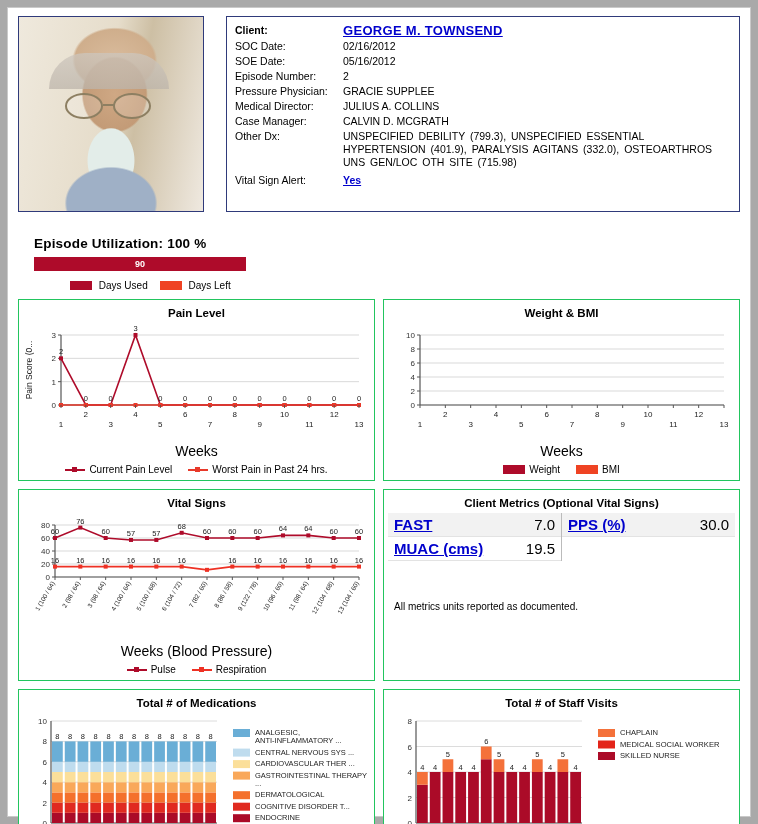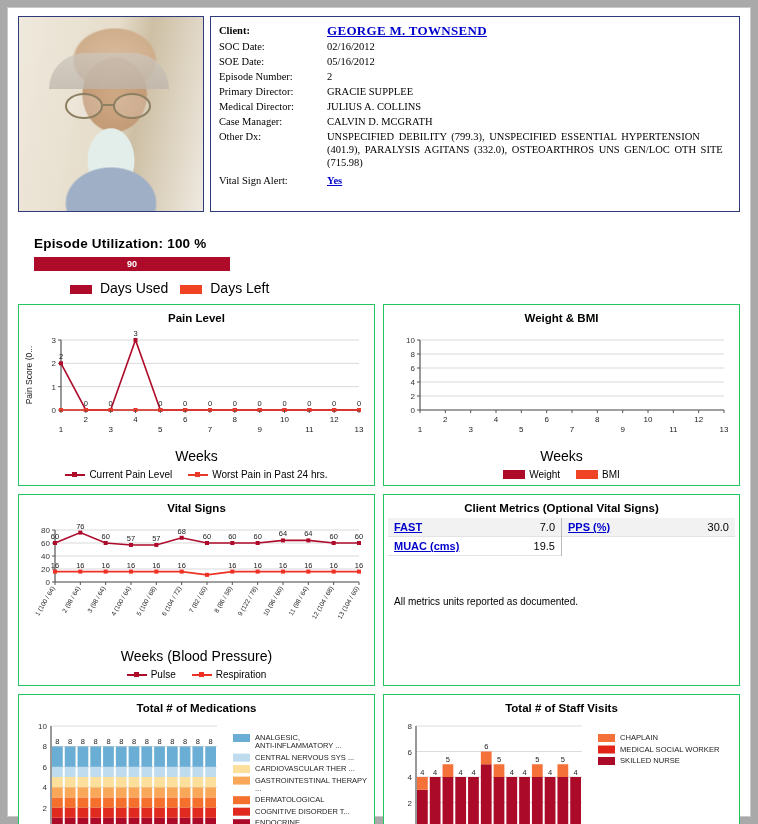--- a/index.html
+++ b/index.html
@@ -34,60 +34,59 @@
       linear-gradient(100deg,#efe9dd 0%, #e6ddcb 46%, #cdbfa4 62%, #efe9e0 100%);
   }
   .pglass { position:absolute; width:38px; height:26px; border:2px solid #8d7f62;
             border-radius:50%; top:76px; background:rgba(255,255,255,.18); }
   .pglass.l { left:46px; } .pglass.r { left:94px; }
   .pbridge { position:absolute; left:84px; top:87px; width:12px; height:2px; background:#8d7f62; }
   .phair { position:absolute; left:30px; top:36px; width:120px; height:36px;
            border-radius:60px 60px 0 0; background:linear-gradient(#cdc6bd,#bdb5ab); opacity:.75; }
 
   .info-box {
-    flex:1; margin-left:6px;
+    flex:1; margin-left:22px;
     border:1px solid #2f3a7a; background:#fff;
     padding:6px 8px 4px 8px;
-    font-family:Liberation Serif, serif;
   }
   table.info { border-collapse:collapse; width:100%; }
   table.info td { vertical-align:top; padding:1px 0; line-height:13px; font-size:10.5px; }
   td.lbl { width:108px; white-space:nowrap; color:#000; }
   .client-lbl { font-weight:bold; font-size:13px; }
   .client-val { font-weight:bold; font-size:13px; color:#0000cc;
                 text-decoration:underline; cursor:pointer; letter-spacing:.3px; }
   .lnk { color:#0000cc; font-weight:bold; text-decoration:underline; cursor:pointer; }
 
   
   .util-wrap { padding:4px 0 0 26px; }
   .util-title { font-size:13.5px; font-weight:bold; letter-spacing:.2px; margin-bottom:6px;margin-top:20px; }
-  .util-bar { width:196px; height:14px; background:#ef4323; border:0; position:relative; }
+  .util-bar { width:212px; height:14px; background:#ef4323; border:0; position:relative; }
   .util-fill { position:absolute; left:0; top:0; bottom:0; background:#ae0b2a; }
   .util-num { position:absolute; inset:0; text-align:center; color:#fff;
               font-size:9px; line-height:14px; font-weight:bold; }
-  .util-legend { display:flex; gap:12px; margin:9px 0 0 36px; align-items:center; font-size:14px; }
+  .util-legend { display:flex; gap:12px; margin:9px 0 0 36px; align-items:center; font-size:10px; }
   .util-legend .sw { width:22px; height:9px; display:inline-block; margin-right:4px; vertical-align:-1px; }
 
   
   .grid { padding:8px 10px 0 10px; }
   .row { display:flex; gap:8px; margin-bottom:8px; }
   .panel { flex:1; border:1px solid #22c55e; background:#fff; padding:4px 4px 5px 4px; }
   .ptitle { text-align:center; font-weight:bold; font-size:11.5px; margin:3px 0 2px 0; }
   .chart { position:relative; }
 
   .axlabel { text-align:center; font-size:14px; margin-top:2px; }
   .legend-row { display:flex; justify-content:center; gap:16px; margin-top:5px; font-size:10px; }
   .lg { display:flex; align-items:center; gap:4px; }
   .lg .sw { width:22px; height:9px; }
 
   
   .metrics { display:flex; border-top:0; margin-top:4px; }
   .mcol { flex:1; }
   .mrow { display:flex; justify-content:space-between; padding:3px 6px;
-          font-size:11px; border-bottom:1px solid #e3e3e3; }
+          font-size:15px; border-bottom:1px solid #e3e3e3; }
   .mrow.alt { background:#f2f2f2; }
   .mcol.left { border-right:1px solid #bbb; }
   .mnote { padding:5px 6px 2px 6px; font-size:10px;margin-top:35px; }
 
   svg text { font-family:"Liberation Sans", sans-serif; }
 </style>
 </head>
 <body>
 
 <div class="page">
@@ -115,21 +114,21 @@
         </tr>
         <tr>
           <td class="lbl">SOE Date:</td>
           <td>05/16/2012</td>
         </tr>
         <tr>
           <td class="lbl">Episode Number:</td>
           <td>2</td>
         </tr>
         <tr>
-          <td class="lbl">Primary Director:</td>
+          <td class="lbl">Pressure Physician:</td>
           <td>GRACIE SUPPLEE</td>
         </tr>
         <tr>
           <td class="lbl">Medical Director:</td>
           <td>JULIUS A. COLLINS</td>
         </tr>
         <tr>
           <td class="lbl">Case Manager:</td>
           <td>CALVIN D. MCGRATH</td>
         </tr>

